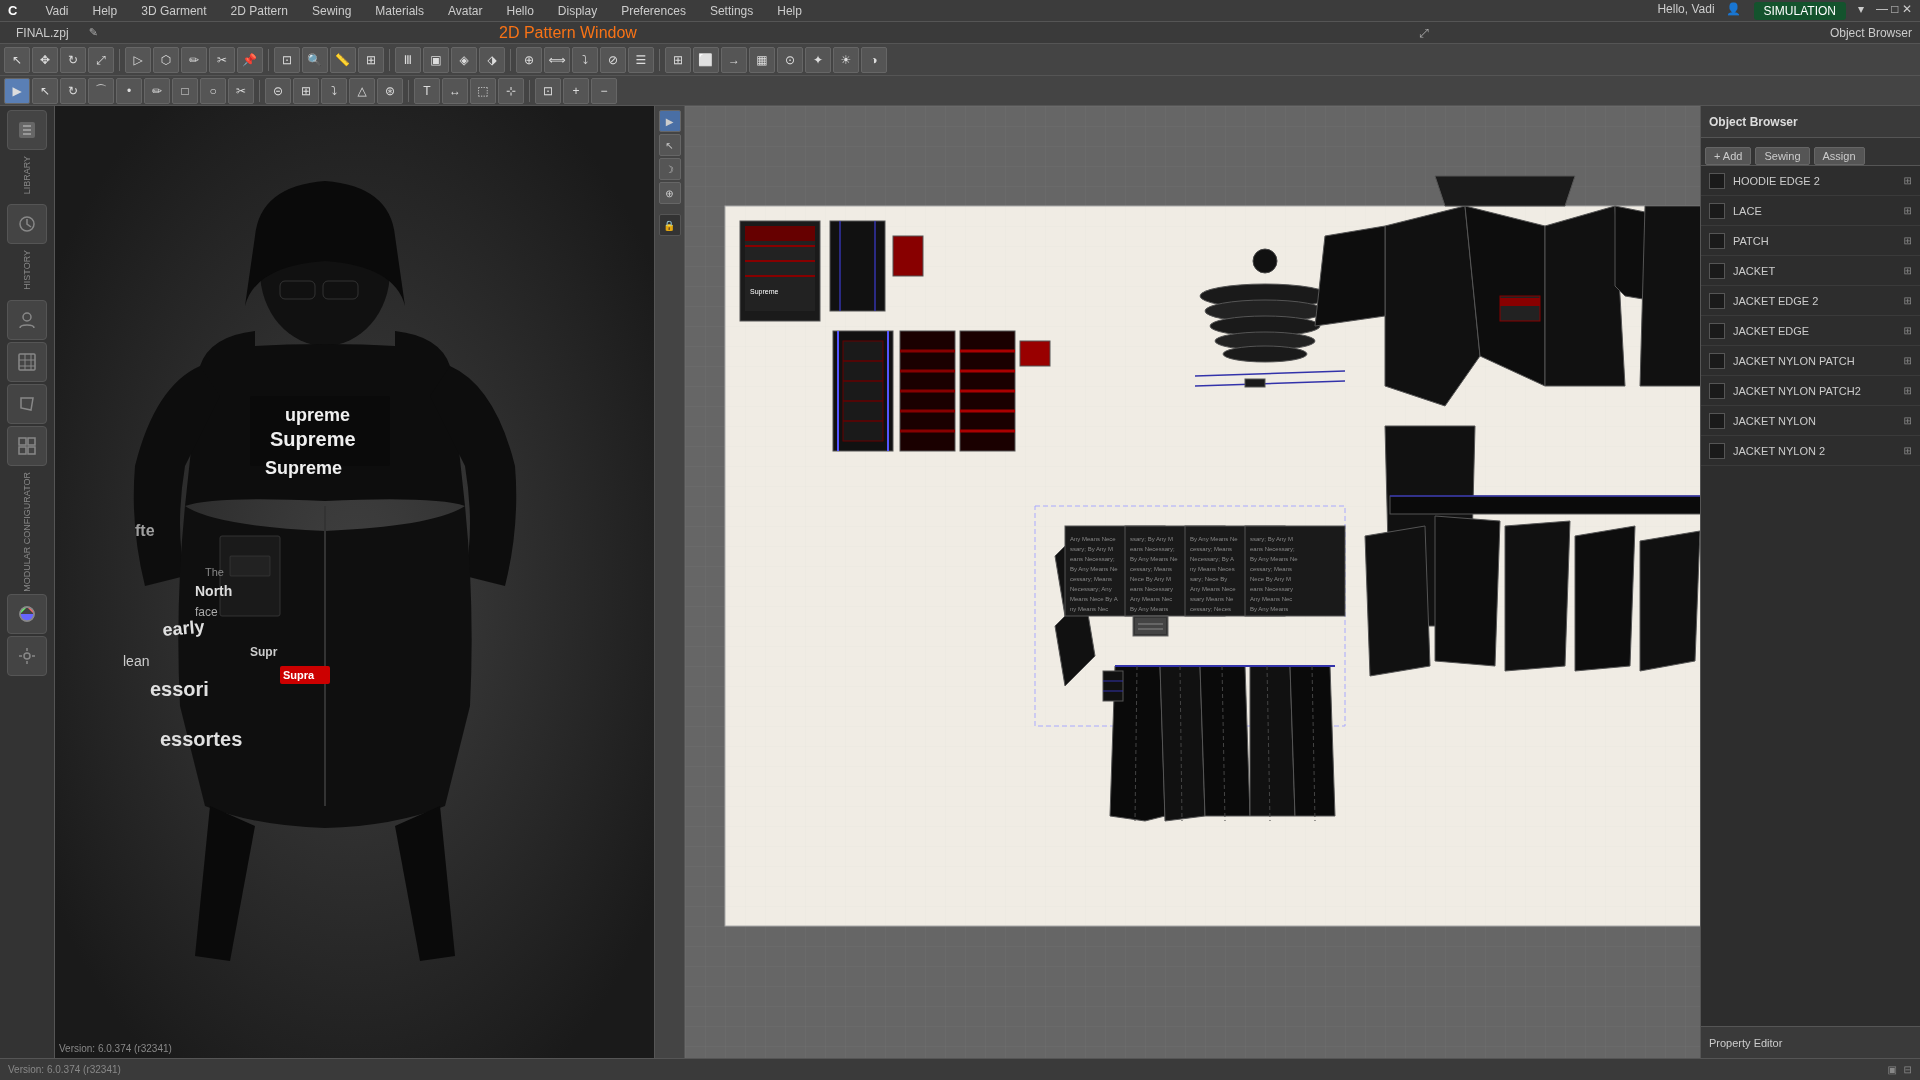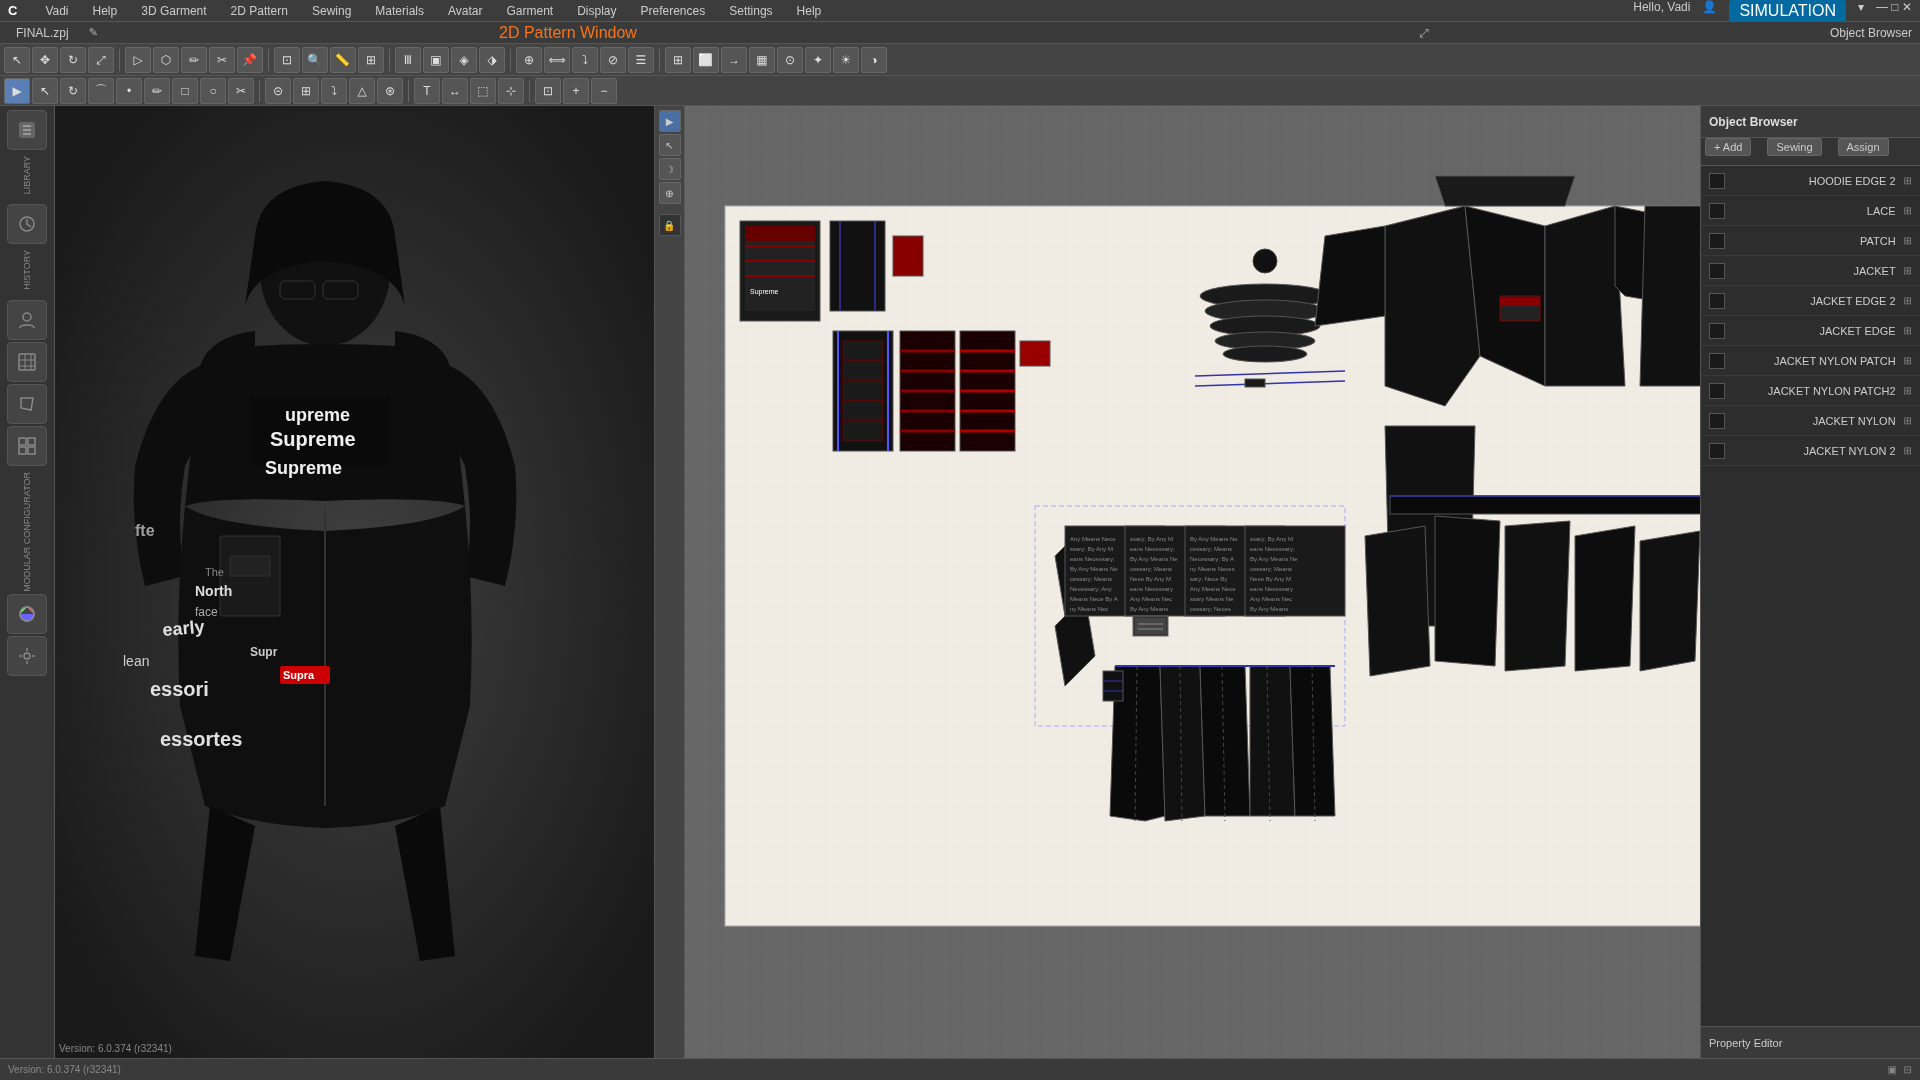--- a/index.html
+++ b/index.html
@@ -12,21 +12,21 @@
       display: flex;
       align-items: center;
       padding: 0 8px;
       gap: 16px;
       border-bottom: 1px solid #555;
       flex-shrink: 0;
     }
     #menu-bar .logo { color: #fff; font-weight: bold; font-size: 13px; margin-right: 8px; }
     #menu-bar .menu-item { color: #ccc; font-size: 12px; cursor: pointer; padding: 2px 4px; }
     #menu-bar .right { margin-left: auto; display: flex; align-items: flex-start; gap: 12px; font-size: 12px; color: #ccc; }
-    #menu-bar .sim-btn { background: #0369a1; color: #fff; padding: 2px 10px; border-radius: 3px; font-size: 16px; }
+    #menu-bar .sim-btn { background: #14532d; color: #fff; padding: 2px 10px; border-radius: 3px; font-size: 12px; }
 
     
     #file-bar {
       height: 22px;
       background: #3a3a3a;
       display: flex;
       align-items: center;
       padding: 0 8px;
       gap: 20px;
       border-bottom: 1px solid #555;
@@ -190,23 +190,23 @@
       display: flex;
       align-items: center;
       padding: 0 8px;
       gap: 4px;
       border-bottom: 1px solid #555;
     }
     #obj-browser-toolbar {
       height: 28px;
       background: #333;
       display: flex;
-      align-items: flex-start;
+      align-items: flex-end;
       padding: 0 4px;
-      gap: 16px;
+      gap: 4px;
       border-bottom: 1px solid #555;
     }
     .ob-btn {
       padding: 2px 8px;
       background: #555;
       border: 1px solid #666;
       border-radius: 2px;
       color: #ccc;
       font-size: 11px;
       cursor: pointer;
@@ -228,21 +228,20 @@
     .obj-color-swatch {
       width: 16px; height: 16px;
       background: #1a1a1a;
       border: 1px solid #555;
       flex-shrink: 0;
     }
     .obj-item-name {
       flex: 1;
       font-size: 11px;
       color: #ccc;
-      text-align: right;
     }
     .obj-item-icon {
       font-size: 10px;
       color: #888;
     }
     #property-editor {
       height: 32px;
       background: #3a3a3a;
       display: flex;
       align-items: center;
@@ -270,21 +269,21 @@
 
 <div id="menu-bar">
   <span class="logo">C</span>
   <span class="menu-item">Vadi</span>
   <span class="menu-item">Help</span>
   <span class="menu-item">3D Garment</span>
   <span class="menu-item">2D Pattern</span>
   <span class="menu-item">Sewing</span>
   <span class="menu-item">Materials</span>
   <span class="menu-item">Avatar</span>
-  <span class="menu-item">Garment</span>
+  <span class="menu-item">Hello</span>
   <span class="menu-item">Display</span>
   <span class="menu-item">Preferences</span>
   <span class="menu-item">Settings</span>
   <span class="menu-item">Help</span>
   <div class="right">
     <span>Hello, Vadi</span>
     <span>👤</span>
     <span class="sim-btn">SIMULATION</span>
     <span>▾</span>
     <span>— □ ✕</span>

